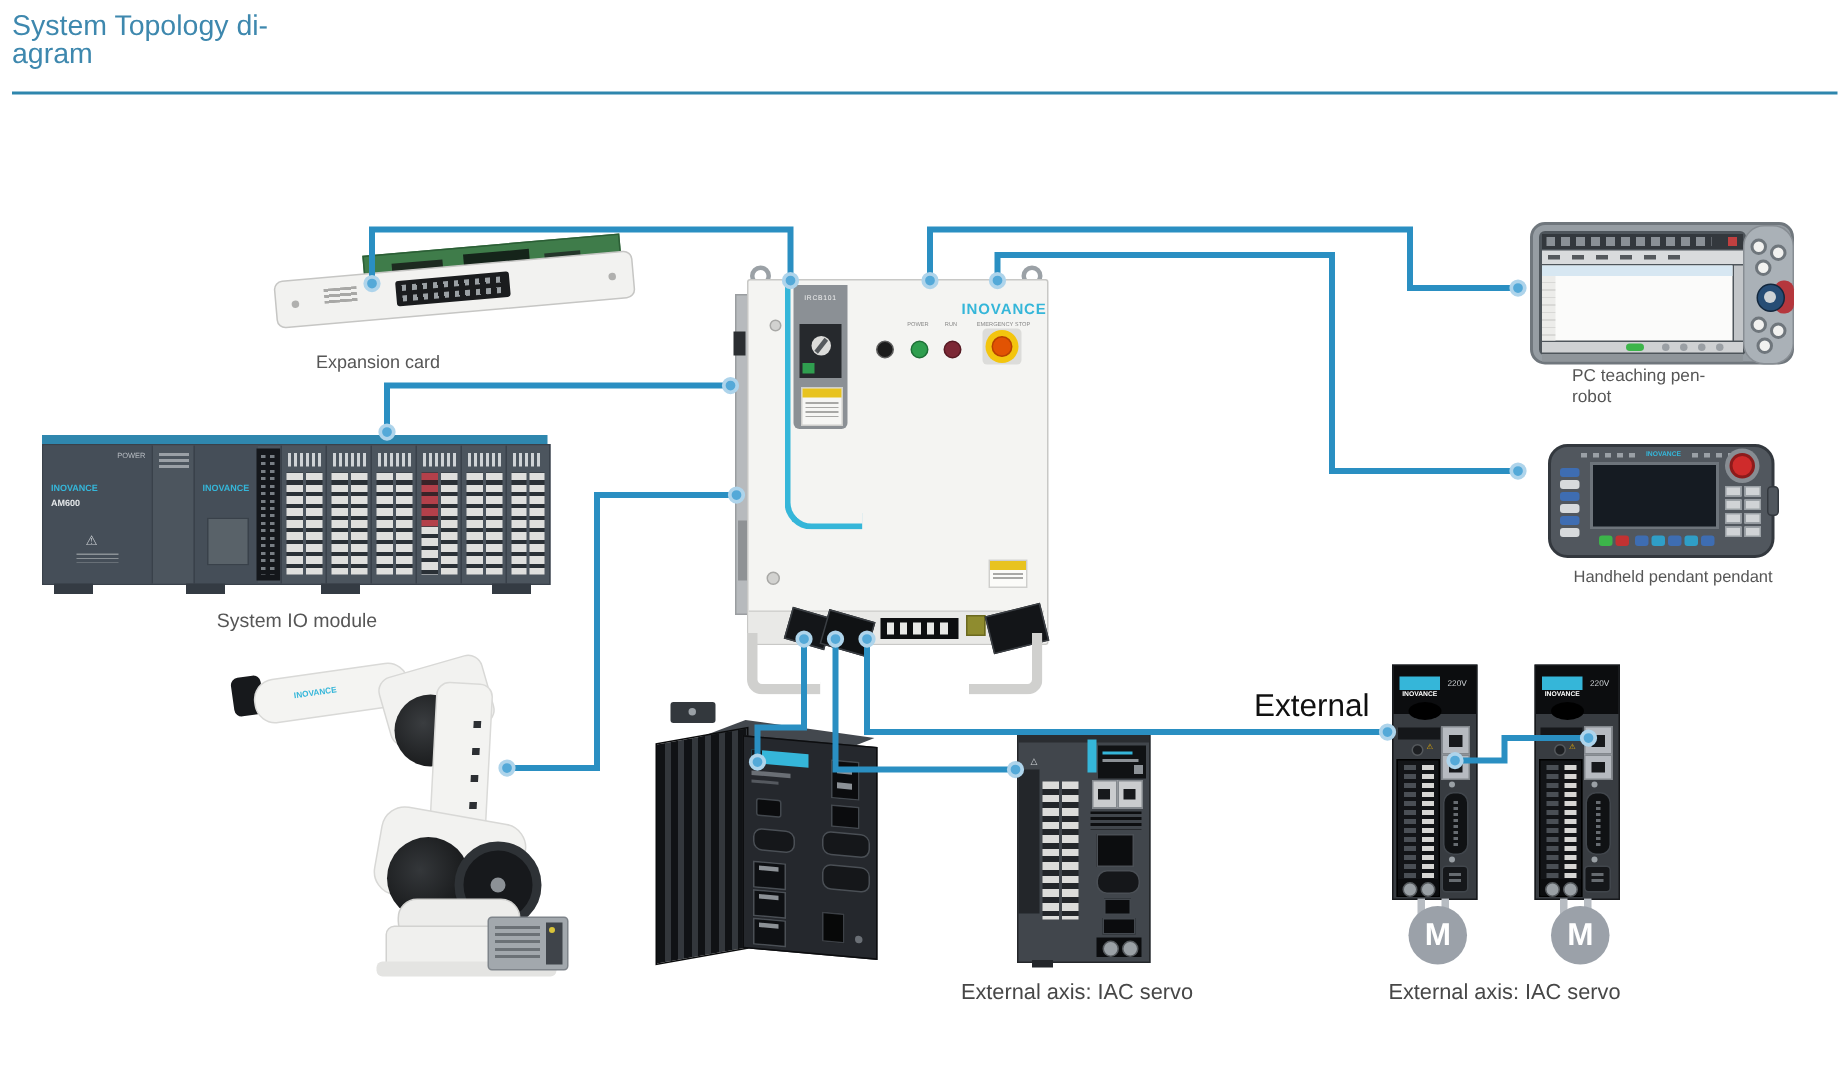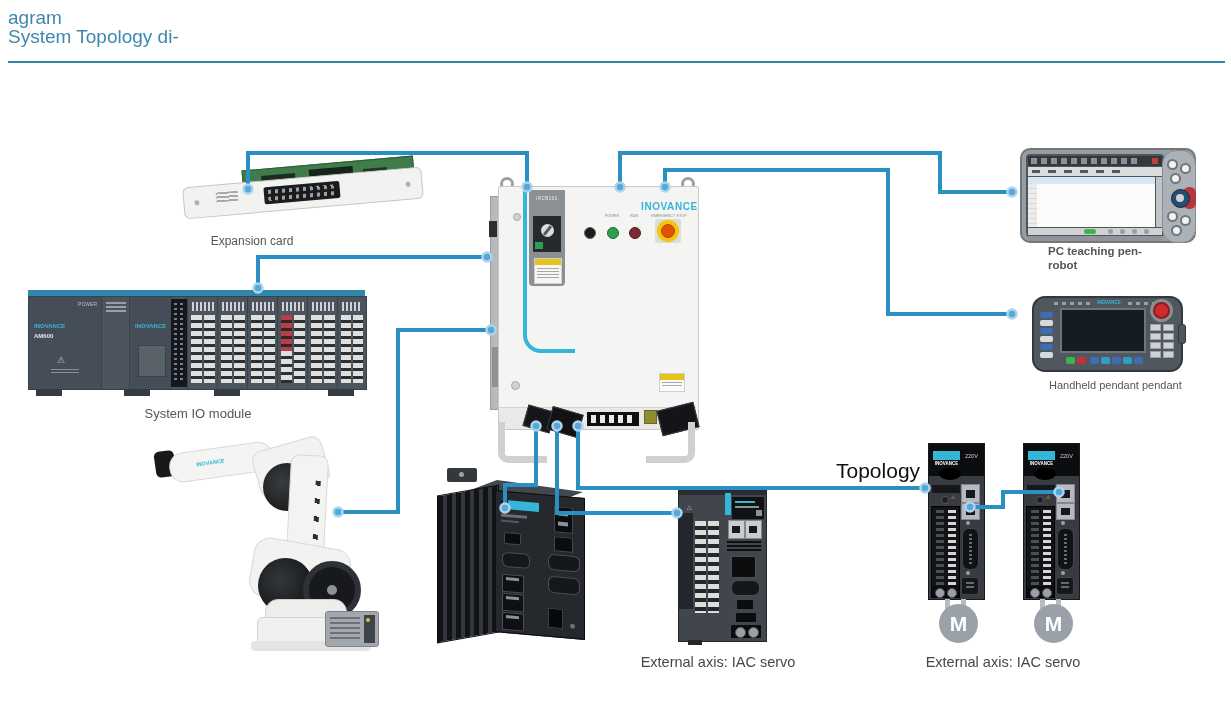--- a/index.html
+++ b/index.html
@@ -12,22 +12,22 @@
   .circle{border-radius:50%;}
   .cyan{color:#35b6d9;}
   .tinytxt{white-space:nowrap;}
 </style>
 </head>
 <body>
 
 <div id="stage">
 
   <div class="abs" style="left:8px;top:8px;width:200px;font-size:19px;line-height:19px;color:#3e88ae;">
+    <div>System Topology di-</div>
     <div>agram</div>
-    <div>System Topology di-</div>
   </div>
   <div class="abs" style="left:8px;top:61px;width:1217px;border-top:2px solid #2e86ad;"></div>
 
   <div class="dev" style="left:183px;top:163px;width:250px;height:58px;">
     <div class="abs" style="left:60px;top:0;width:170px;height:40px;background:#3f7c4a;border:1px solid #2c5e36;transform:rotate(-5deg);">
       <div class="abs" style="left:18px;top:6px;width:34px;height:12px;background:#1d2a20;"></div>
       <div class="abs" style="left:66px;top:4px;width:44px;height:16px;background:#15241a;"></div>
       <div class="abs" style="left:120px;top:8px;width:24px;height:10px;background:#24362a;"></div>
       <div class="abs" style="left:140px;top:26px;width:26px;height:10px;background:#57905f;"></div>
     </div>
@@ -331,21 +331,21 @@
       </div>
     </div>
     <div class="abs" style="left:17px;top:156px;width:5px;height:12px;background:#b7bcc2;"></div>
     <div class="abs" style="left:33px;top:156px;width:5px;height:12px;background:#b7bcc2;"></div>
     <div class="abs circle ctr" style="left:11px;top:161px;width:39px;height:39px;background:#9ba1a9;">
       <span style="color:#fff;font-weight:bold;font-size:21px;line-height:39px;">M</span>
     </div>
   </div>
   <div class="lbl ctr" style="left:902px;top:654px;width:202px;font-size:14.5px;color:#474747;">External axis: IAC servo</div>
 
-  <div class="abs" style="left:836px;top:459px;font-size:21px;color:#101010;z-index:20;">Topology</div>
+  <div class="abs" style="left:836px;top:459px;font-size:21px;color:#101010;z-index:20;">External</div>
 
   <div class="dev" style="left:1020px;top:148px;width:176px;height:95px;">
     <div class="abs" style="left:0;top:0;width:176px;height:95px;background:#969da3;border:2px solid #70777d;border-radius:10px;box-sizing:border-box;"></div>
     <div class="abs" style="left:6px;top:6px;width:138px;height:83px;background:#4e555b;border-radius:4px;">
       <div class="abs" style="left:2px;top:2px;width:134px;height:10px;background:#33383d;">
         <div class="abs" style="left:3px;top:2px;width:110px;height:6px;background:repeating-linear-gradient(90deg,#8a9096 0 6px,transparent 6px 10px);"></div>
         <div class="abs" style="left:124px;top:2px;width:6px;height:6px;background:#c04040;"></div>
       </div>
       <div class="abs" style="left:2px;top:13px;width:134px;height:9px;background:#d9dbdd;">
         <div class="abs" style="left:4px;top:3px;width:96px;height:3px;background:repeating-linear-gradient(90deg,#55595d 0 8px,transparent 8px 16px);"></div>
@@ -370,21 +370,21 @@
       <div class="abs circle" style="left:7px;top:22px;width:11px;height:11px;background:#f2f2f0;border:2px solid #6f767c;box-sizing:border-box;"></div>
       <div class="abs" style="left:20px;top:36px;width:13px;height:22px;background:#b5373d;border-radius:6px;"></div>
       <div class="abs circle" style="left:8px;top:38px;width:17px;height:17px;background:#274d75;border:1px solid #13273d;">
         <div class="abs circle" style="left:4px;top:4px;width:8px;height:8px;background:#cfd3d6;"></div>
       </div>
       <div class="abs circle" style="left:4px;top:60px;width:11px;height:11px;background:#f2f2f0;border:2px solid #6f767c;box-sizing:border-box;"></div>
       <div class="abs circle" style="left:17px;top:64px;width:11px;height:11px;background:#f2f2f0;border:2px solid #6f767c;box-sizing:border-box;"></div>
       <div class="abs circle" style="left:8px;top:74px;width:11px;height:11px;background:#f2f2f0;border:2px solid #6f767c;box-sizing:border-box;"></div>
     </div>
   </div>
-  <div class="lbl" style="left:1048px;top:245px;width:110px;font-size:11.5px;line-height:13.5px;font-weight:bold;">
+  <div class="lbl" style="left:1048px;top:245px;width:110px;font-size:11.5px;line-height:13.5px;">
     <div>PC teaching pen-</div>
     <div>robot</div>
   </div>
 
   <div class="dev" style="left:1032px;top:296px;width:151px;height:76px;">
     <div class="abs" style="left:0;top:0;width:151px;height:76px;background:#51575e;border:2px solid #33383e;border-radius:13px;box-sizing:border-box;"></div>
     <div class="abs" style="left:22px;top:6px;width:36px;height:3px;background:repeating-linear-gradient(90deg,#9aa0a6 0 4px,transparent 4px 8px);"></div>
     <div class="abs tinytxt cyan ctr" style="left:62px;top:4px;width:30px;font-size:4.5px;font-weight:bold;">INOVANCE</div>
     <div class="abs" style="left:96px;top:6px;width:28px;height:3px;background:repeating-linear-gradient(90deg,#9aa0a6 0 4px,transparent 4px 8px);"></div>
     <div class="abs circle" style="left:118px;top:3px;width:23px;height:23px;background:#878d93;"></div>

